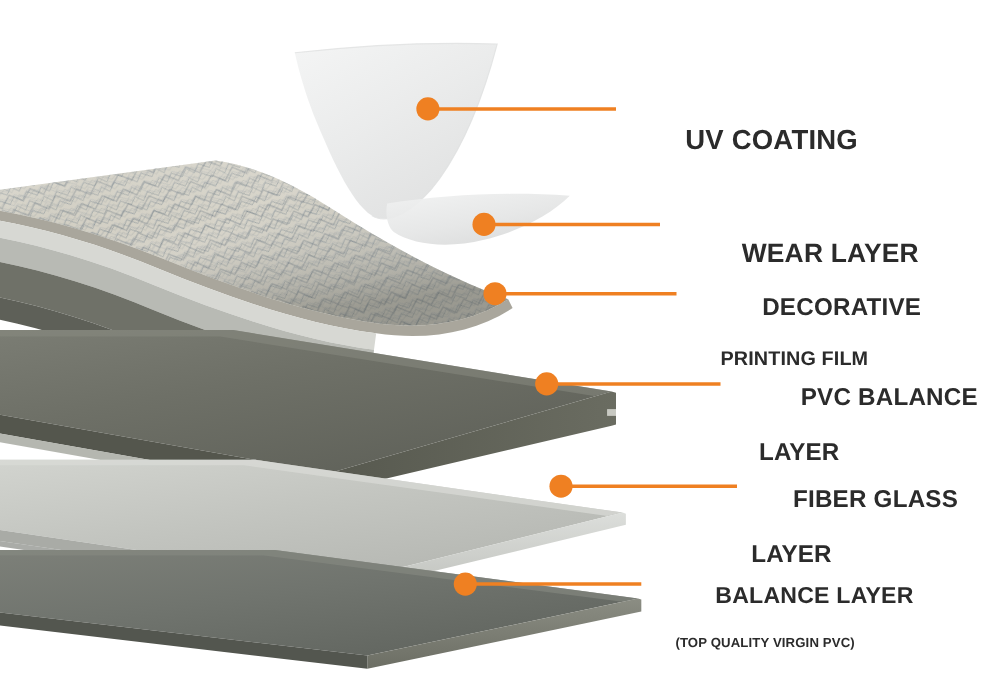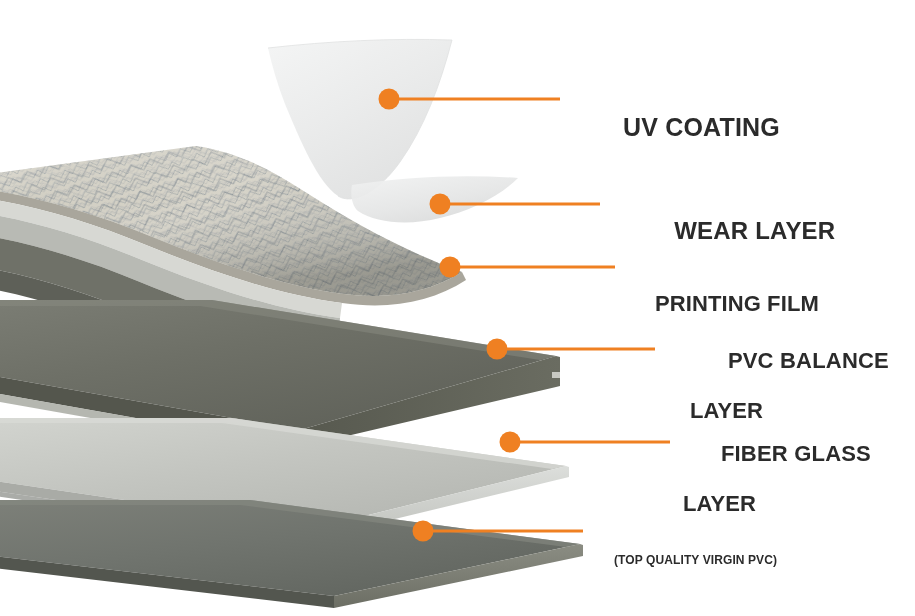--- a/index.html
+++ b/index.html
@@ -271,31 +271,33 @@
 
     <div class="callout-text" style="left:580px; top:84px; font-size:25px;">
       <span>UV COATING</span>
     </div>
 
     <div class="callout-text" style="left:633px; top:190px; font-size:24px;text-align:right;">
       <span>WEAR LAYER</span>
     </div>
 
     <div class="callout-text" style="left:655px; top:241px; font-size:22px;">
-      <span class="sub" style="font-size:22px;">PRINTING FILM</span>
+      <span>DECORATIVE</span>
+      <span class="sub" style="font-size:18px;">PRINTING FILM</span>
     </div>
 
     <div class="callout-text" style="left:690px; top:323px; font-size:22px;">
       <span>PVC BALANCE</span>
       <span class="sub" style="font-size:22px;">LAYER</span>
     </div>
 
     <div class="callout-text" style="left:683px; top:416px; font-size:22px;">
       <span>FIBER GLASS</span>
       <span class="sub" style="font-size:22px;">LAYER</span>
     </div>
 
     <div class="callout-text" style="left:614px; top:506px; font-size:21px;">
+      <span>BALANCE LAYER</span>
       <span class="sub" style="font-size:12px;">(TOP QUALITY VIRGIN PVC)</span>
     </div>
 
   </div>
 </div>
 
 </body></html>

